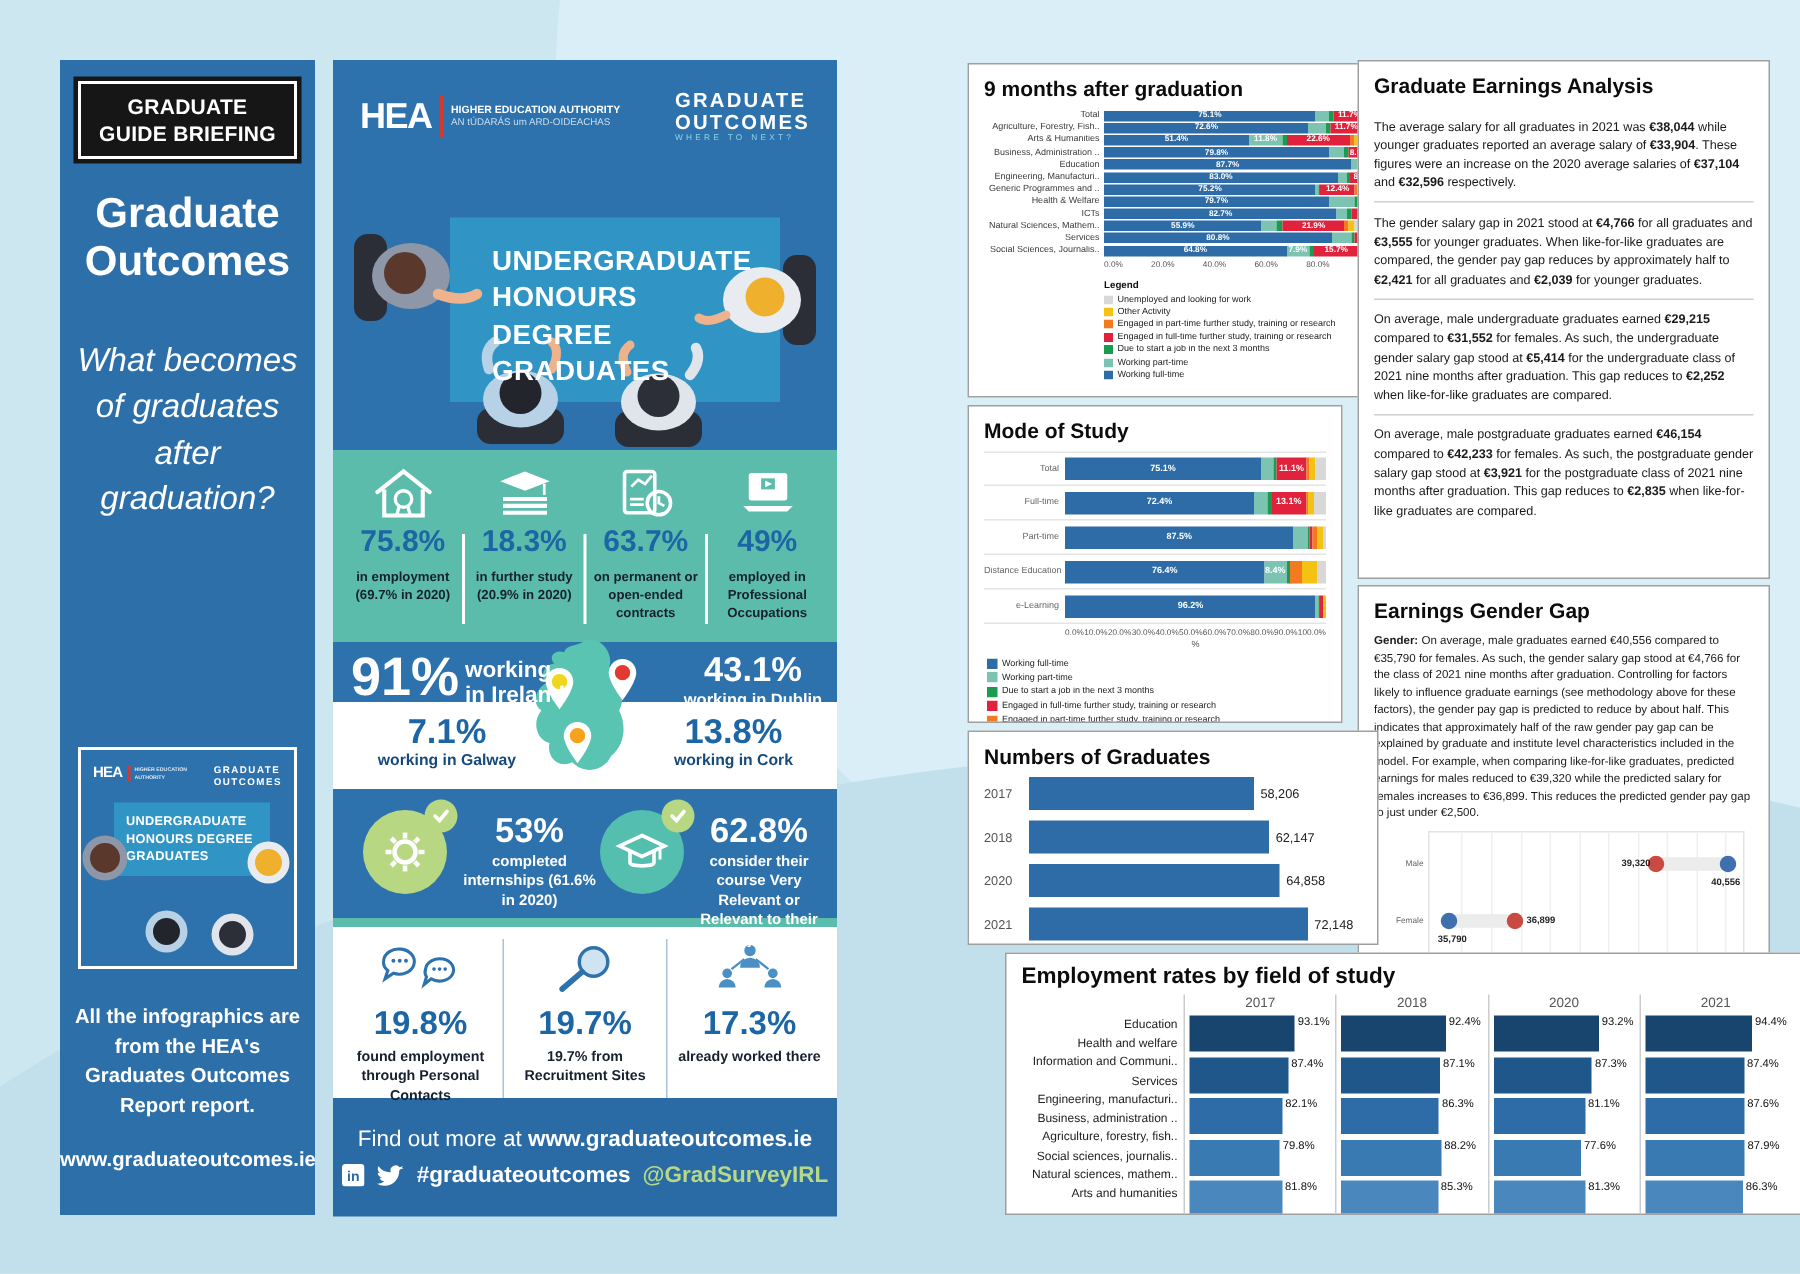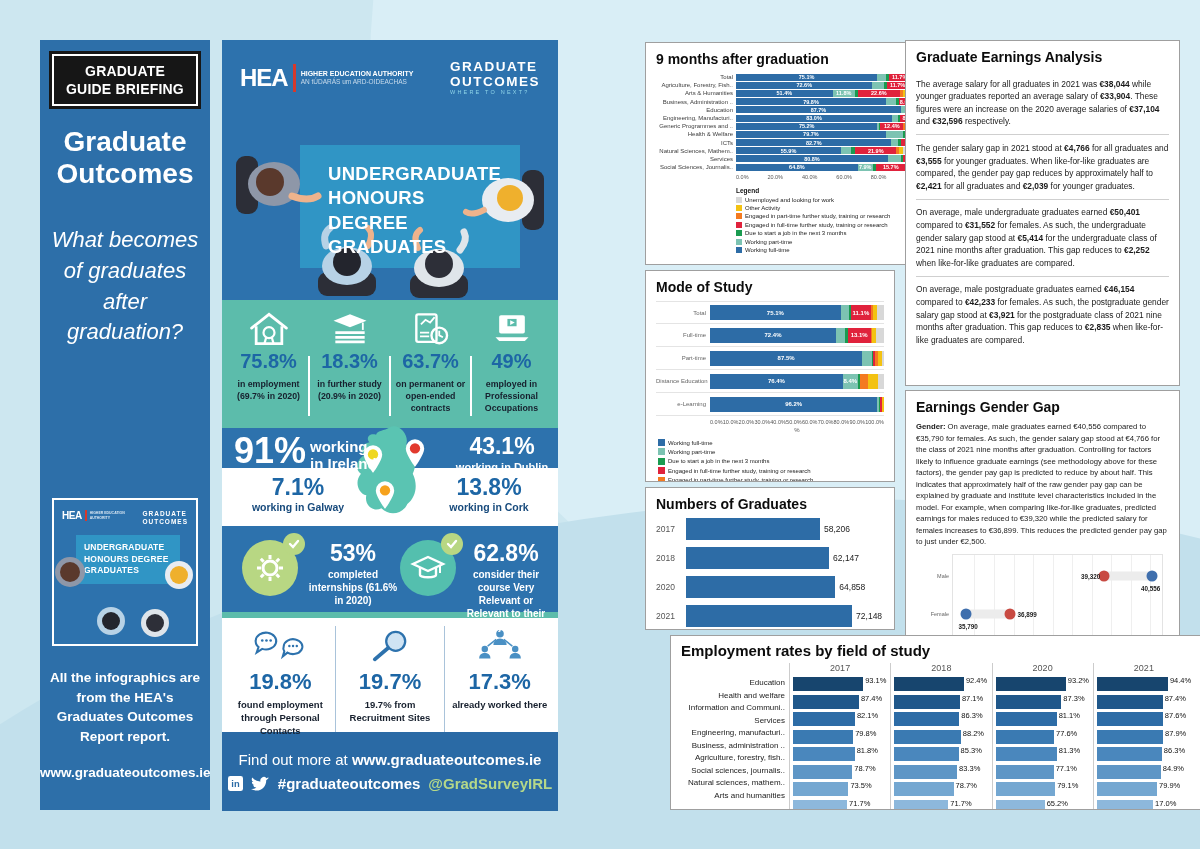--- a/index.html
+++ b/index.html
@@ -96,21 +96,21 @@
   .f2{display:flex;align-items:center;gap:8px;font-size:15px;font-weight:800;}
   .f2 .handle{color:#b5d889;}
 
   
   .panel{position:absolute;background:#fff;border:1px solid #9f9f9f;padding:8px 10px;overflow:hidden;}
   .panel h2{margin:0 0 6px;font-size:14px;font-weight:800;color:#0c0c0c;}
   .p-nine{left:645px;top:42px;width:290px;height:223px;}
   .p-earn{left:905px;top:40px;width:275px;height:346px;}
   .p-mode{left:645px;top:270px;width:250px;height:212px;}
   .p-gap{left:905px;top:390px;width:275px;height:248px;}
-  .p-num{left:645px;top:487px;width:250px;height:143px;}
+  .p-num{left:645px;top:487px;width:274px;height:143px;}
   .p-emp{left:670px;top:635px;width:535px;height:175px;padding-top:6px;}
   .p-emp h2{font-size:15px;margin-bottom:4px;}
 
   
   .sk-row{display:flex;align-items:center;}
   .sk9 .sk-row{height:8.2px;}
   .sk9 .sk-label{width:80px;font-size:6px;color:#3c3c3c;text-align:right;padding-right:3px;
         white-space:nowrap;overflow:hidden;}
   .sk9 .sk-bars{flex:1;height:7px;display:flex;}
   .sk-seg{position:relative;height:100%;display:block;}
@@ -156,21 +156,21 @@
   .gap-dot{position:absolute;width:11px;height:11px;border-radius:50%;transform:translate(-50%,-50%);}
   .gap-val{position:absolute;font-size:6.3px;font-weight:bold;color:#222;white-space:nowrap;}
 
   
   .emp-grid{display:flex;}
   .emp-cats{width:108px;padding-top:14px;}
   .emp-cat{height:12.5px;font-size:8px;color:#222;text-align:right;padding-right:4px;line-height:12px;
         white-space:nowrap;overflow:hidden;}
   .emp-col{flex:1;border-left:1px solid #ccc;padding:0 3px;}
   .emp-year{height:14px;text-align:center;font-size:9px;color:#555;}
-  .emp-barrow{position:relative;height:14px;margin-bottom:3.5px;}
+  .emp-barrow{position:relative;height:24px;margin-bottom:3.5px;}
   .emp-bar{position:absolute;left:0;top:0;height:100%;display:block;}
   .emp-lab{position:absolute;top:-1px;font-size:7.5px;color:#111;white-space:nowrap;padding-left:2px;}
   .emp-axis{position:relative;display:flex;width:80%;justify-content:space-between;font-size:7px;
         color:#555;margin-top:3px;}
 </style>
 </head>
 <body>
 
 <div class="page">
   <div class="swoosh-a"></div>
@@ -681,21 +681,21 @@
           <span>Working full-time</span>
         </div>
       </div>
   </section>
 
   <section class="panel p-earn">
     <h2>Graduate Earnings Analysis</h2>
     <div id="earn-paras">
         <div class="para">The average salary for all graduates in 2021 was <b>€38,044</b> while younger graduates reported an average salary of <b>€33,904</b>. These figures were an increase on the 2020 average salaries of <b>€37,104</b> and <b>€32,596</b> respectively.</div>
         <div class="para">The gender salary gap in 2021 stood at <b>€4,766</b> for all graduates and <b>€3,555</b> for younger graduates. When like-for-like graduates are compared, the gender pay gap reduces by approximately half to <b>€2,421</b> for all graduates and <b>€2,039</b> for younger graduates.</div>
-        <div class="para">On average, male undergraduate graduates earned <b>€50,401</b> compared to <b>€31,552</b> for females. As such, the undergraduate gender salary gap stood at <b>€5,414</b> for the undergraduate class of 2021 nine months after graduation.  This gap reduces to <b>€2,252</b> when like-for-like graduates are compared.</div>
+        <div class="para">On average, male undergraduate graduates earned <b>€29,215</b> compared to <b>€31,552</b> for females. As such, the undergraduate gender salary gap stood at <b>€5,414</b> for the undergraduate class of 2021 nine months after graduation.  This gap reduces to <b>€2,252</b> when like-for-like graduates are compared.</div>
         <div class="para">On average, male postgraduate graduates earned <b>€46,154</b> compared to <b>€42,233</b> for females. As such, the postgraduate gender salary gap stood at <b>€3,921</b> for the postgraduate class of 2021 nine months after graduation. This gap reduces to <b>€2,835</b> when like-for-like graduates are compared.</div>
       </div>
   </section>
 
   <section class="panel p-mode">
     <h2>Mode of Study</h2>
     <div id="mode-chart" class="skM">
         <div class="sk-row">
           <div class="sk-label">Total</div>
           <div class="sk-bars">

